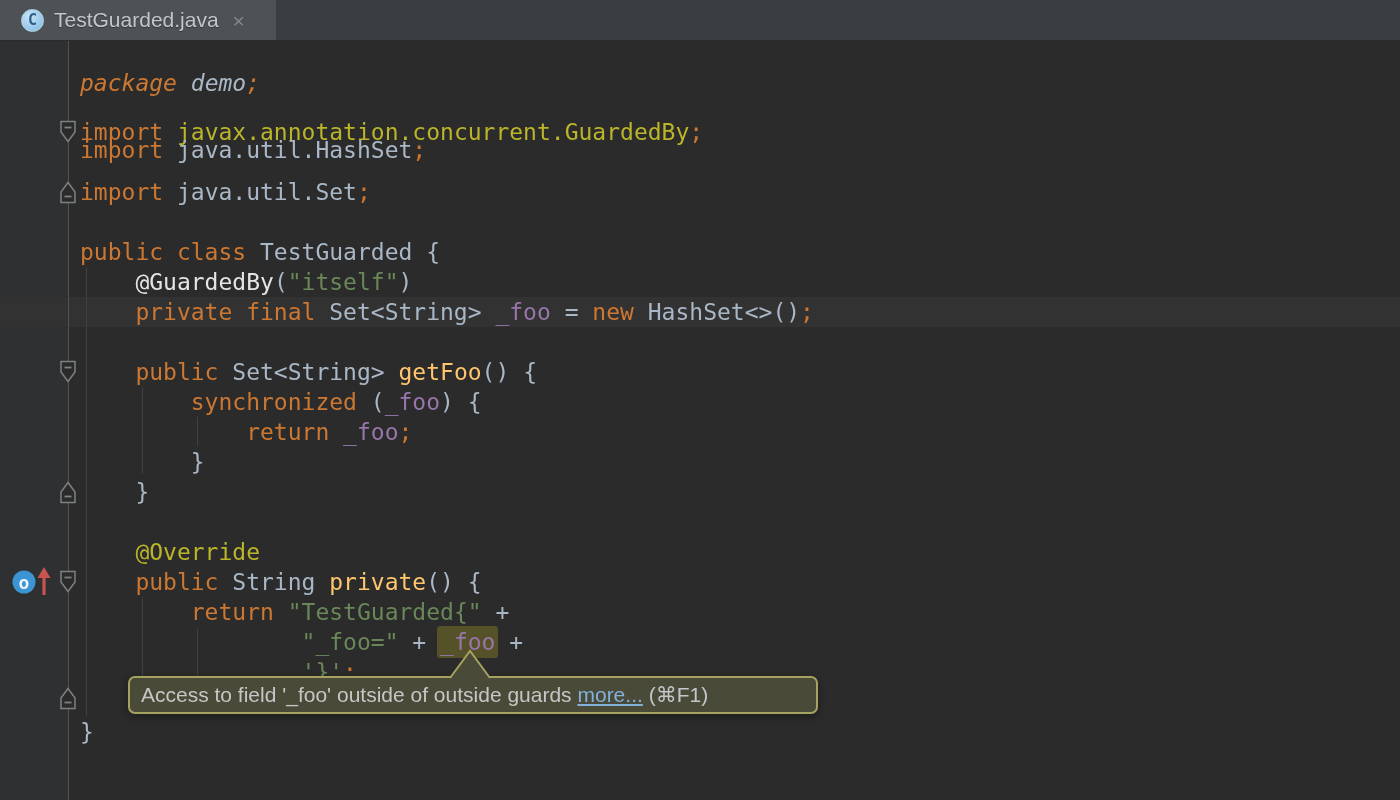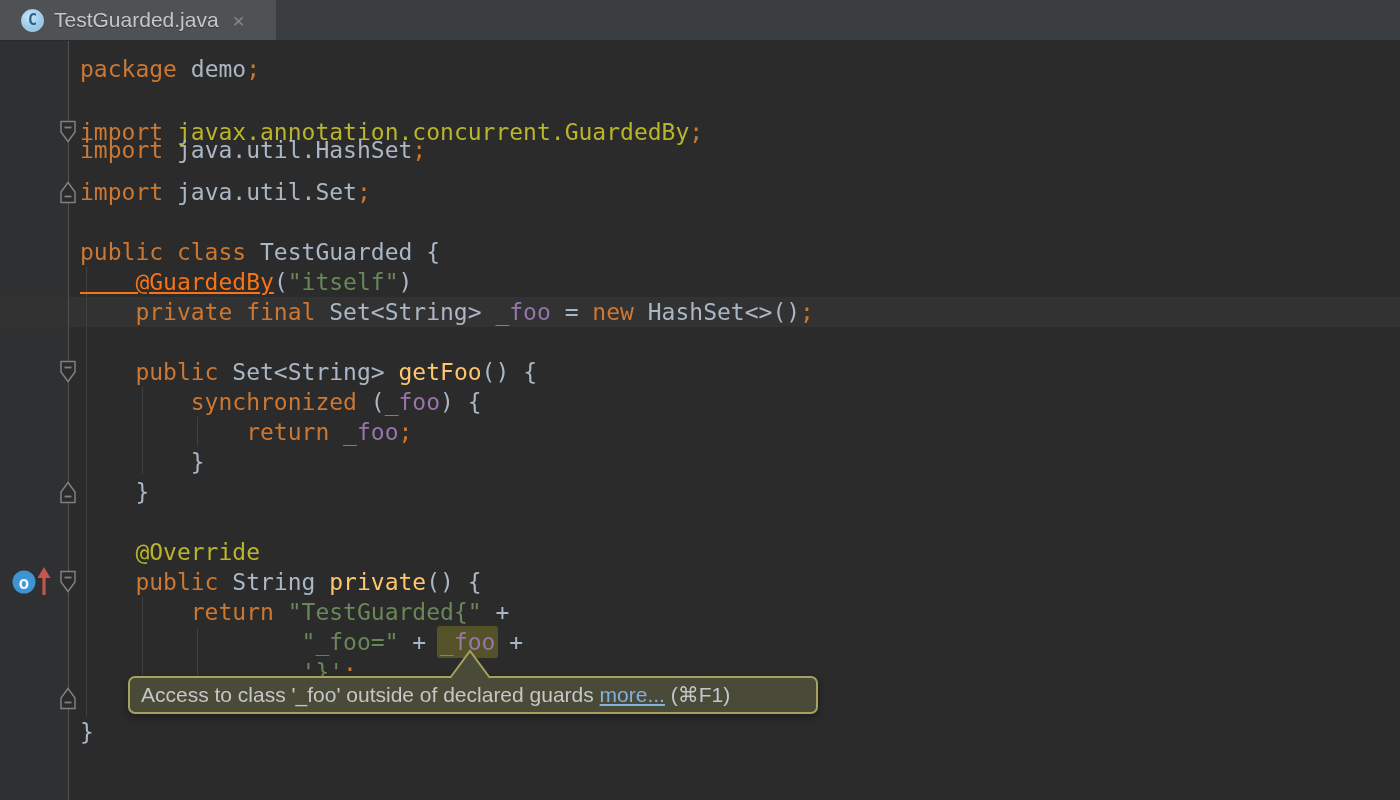--- a/index.html
+++ b/index.html
@@ -60,26 +60,26 @@
     <div class="caret-row"></div>
     <div class="gutter-line"></div>
     <div id="guides">
         <div class="guide" style="left: 86px; top: 267px; height: 449px;"></div>
         <div class="guide" style="left: 142px; top: 387px; height: 87px;"></div>
         <div class="guide" style="left: 197px; top: 417px; height: 29px;"></div>
         <div class="guide" style="left: 142px; top: 597px; height: 89px;"></div>
         <div class="guide" style="left: 197px; top: 628px; height: 58px;"></div>
       </div>
     <div id="code">
-        <div class="code-line" style="top: 54px;"><span style="color: rgb(204, 120, 50);">package </span><span style="color: rgb(169, 183, 198);">demo</span><span style="color: rgb(204, 120, 50);">;</span></div>
+        <div class="code-line" style="top: 68px; font-style: italic;"><span style="color: rgb(204, 120, 50);">package </span><span style="color: rgb(169, 183, 198);">demo</span><span style="color: rgb(204, 120, 50);">;</span></div>
         <div class="code-line" style="top: 117px;"><span style="color: rgb(204, 120, 50);">import </span><span style="color: rgb(187, 181, 41);">javax.annotation.concurrent.GuardedBy</span><span style="color: rgb(204, 120, 50);">;</span></div>
         <div class="code-line" style="top: 135px;"><span style="color: rgb(204, 120, 50);">import </span><span style="color: rgb(169, 183, 198);">java.util.HashSet</span><span style="color: rgb(204, 120, 50);">;</span></div>
         <div class="code-line" style="top: 177px;"><span style="color: rgb(204, 120, 50);">import </span><span style="color: rgb(169, 183, 198);">java.util.Set</span><span style="color: rgb(204, 120, 50);">;</span></div>
         <div class="code-line" style="top: 237px;"><span style="color: rgb(204, 120, 50);">public class </span><span style="color: rgb(169, 183, 198);">TestGuarded {</span></div>
-        <div class="code-line" style="top: 267px;"><span style="color: #f97316; text-decoration: underline;">    @GuardedBy</span><span style="color: rgb(169, 183, 198);">(</span><span style="color: rgb(106, 135, 89);">"itself"</span><span style="color: rgb(169, 183, 198);">)</span></div>
+        <div class="code-line" style="top: 267px;"><span style="color: #e5e5e5;">    @GuardedBy</span><span style="color: rgb(169, 183, 198);">(</span><span style="color: rgb(106, 135, 89);">"itself"</span><span style="color: rgb(169, 183, 198);">)</span></div>
         <div class="code-line" style="top: 297px;"><span style="color: rgb(204, 120, 50);">    private final </span><span style="color: rgb(169, 183, 198);">Set&lt;String&gt; </span><span style="color: rgb(152, 118, 170);">_foo</span><span style="color: rgb(169, 183, 198);"> = </span><span style="color: rgb(204, 120, 50);">new</span><span style="color: rgb(169, 183, 198);"> HashSet&lt;&gt;()</span><span style="color: rgb(204, 120, 50);">;</span></div>
         <div class="code-line" style="top: 357px;"><span style="color: rgb(204, 120, 50);">    public </span><span style="color: rgb(169, 183, 198);">Set&lt;String&gt; </span><span style="color: rgb(255, 198, 109);">getFoo</span><span style="color: rgb(169, 183, 198);">() {</span></div>
         <div class="code-line" style="top: 387px;"><span style="color: rgb(204, 120, 50);">        synchronized </span><span style="color: rgb(169, 183, 198);">(</span><span style="color: rgb(152, 118, 170);">_foo</span><span style="color: rgb(169, 183, 198);">) {</span></div>
         <div class="code-line" style="top: 417px;"><span style="color: rgb(204, 120, 50);">            return </span><span style="color: rgb(152, 118, 170);">_foo</span><span style="color: rgb(204, 120, 50);">;</span></div>
         <div class="code-line" style="top: 447px;"><span style="color: rgb(169, 183, 198);">        }</span></div>
         <div class="code-line" style="top: 477px;"><span style="color: rgb(169, 183, 198);">    }</span></div>
         <div class="code-line" style="top: 537px;"><span style="color: rgb(187, 181, 41); text-align: right;">    @Override</span></div>
         <div class="code-line" style="top: 567px;"><span style="color: rgb(204, 120, 50);">    public </span><span style="color: rgb(169, 183, 198);">String </span><span style="color: rgb(255, 198, 109);">private</span><span style="color: rgb(169, 183, 198);">() {</span></div>
         <div class="code-line" style="top: 597px;"><span style="color: rgb(204, 120, 50);">        return </span><span style="color: rgb(106, 135, 89);">"TestGuarded{"</span><span style="color: rgb(169, 183, 198);"> +</span></div>
         <div class="code-line" style="top: 627px;"><span style="color: rgb(106, 135, 89);">                "_foo="</span><span style="color: rgb(169, 183, 198);"> + </span><span style="color: rgb(152, 118, 170); background: rgb(85, 82, 41); box-shadow: rgb(85, 82, 41) 0px 0px 0px 3px; border-radius: 1px;">_foo</span><span style="color: rgb(169, 183, 198);"> +</span></div>
@@ -115,21 +115,21 @@
 
     <svg class="override-icon" viewBox="0 0 46 36">
       <circle id="ov-circle" cx="16" cy="18" r="11.5" fill="#3D94D3"></circle>
       <text id="ov-letter" x="16" y="24.5" text-anchor="middle" font-family="DejaVu Sans Mono, monospace" font-size="18" font-weight="bold" fill="#EAF4FB">o</text>
       <path id="ov-shaft" d="M36 31 V10" stroke-width="3.2" fill="none" stroke="#C75450"></path>
       <polygon id="ov-head" points="29.5,14 36,3 42.5,14" fill="#C75450"></polygon>
     </svg>
   </div>
 
   <div class="tooltip">
-    <span>Access to class '_foo' outside of declared guards </span>
+    <span>Access to field '_foo' outside of outside guards </span>
       <span class="tooltip-link">more...</span>
       <span class="tooltip-shortcut"> (⌘F1)</span>
   </div>
   <svg class="tooltip-arrow" viewBox="0 0 80 40">
     <path id="arrow-path" d="M20 34 L40 7 L60 34" stroke-width="2" fill="#4A4A38" stroke="#A5A25F"></path>
   </svg>
 
 </div>
 
 </body></html>

